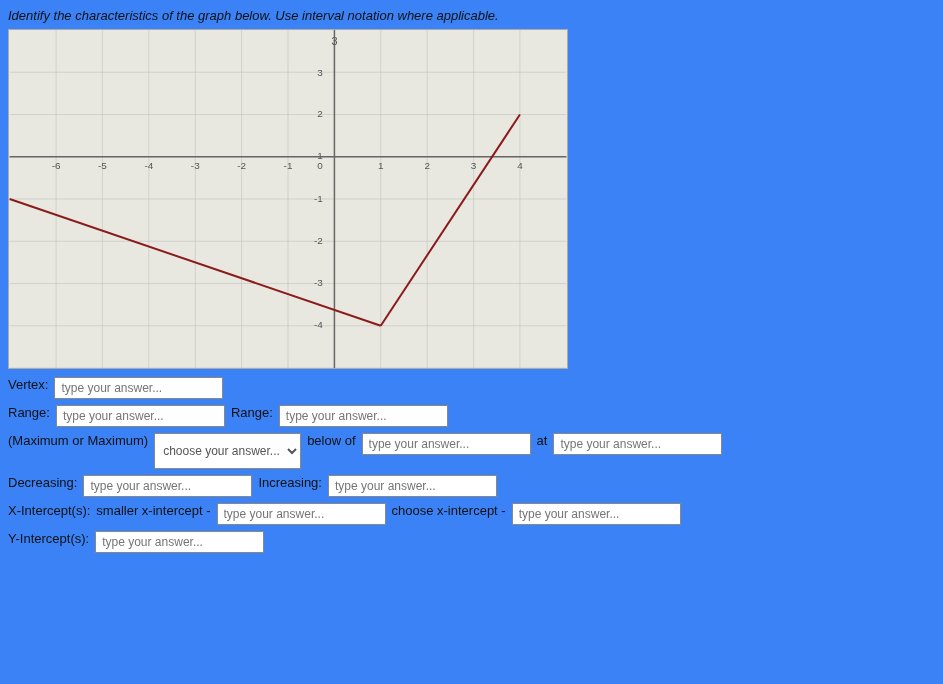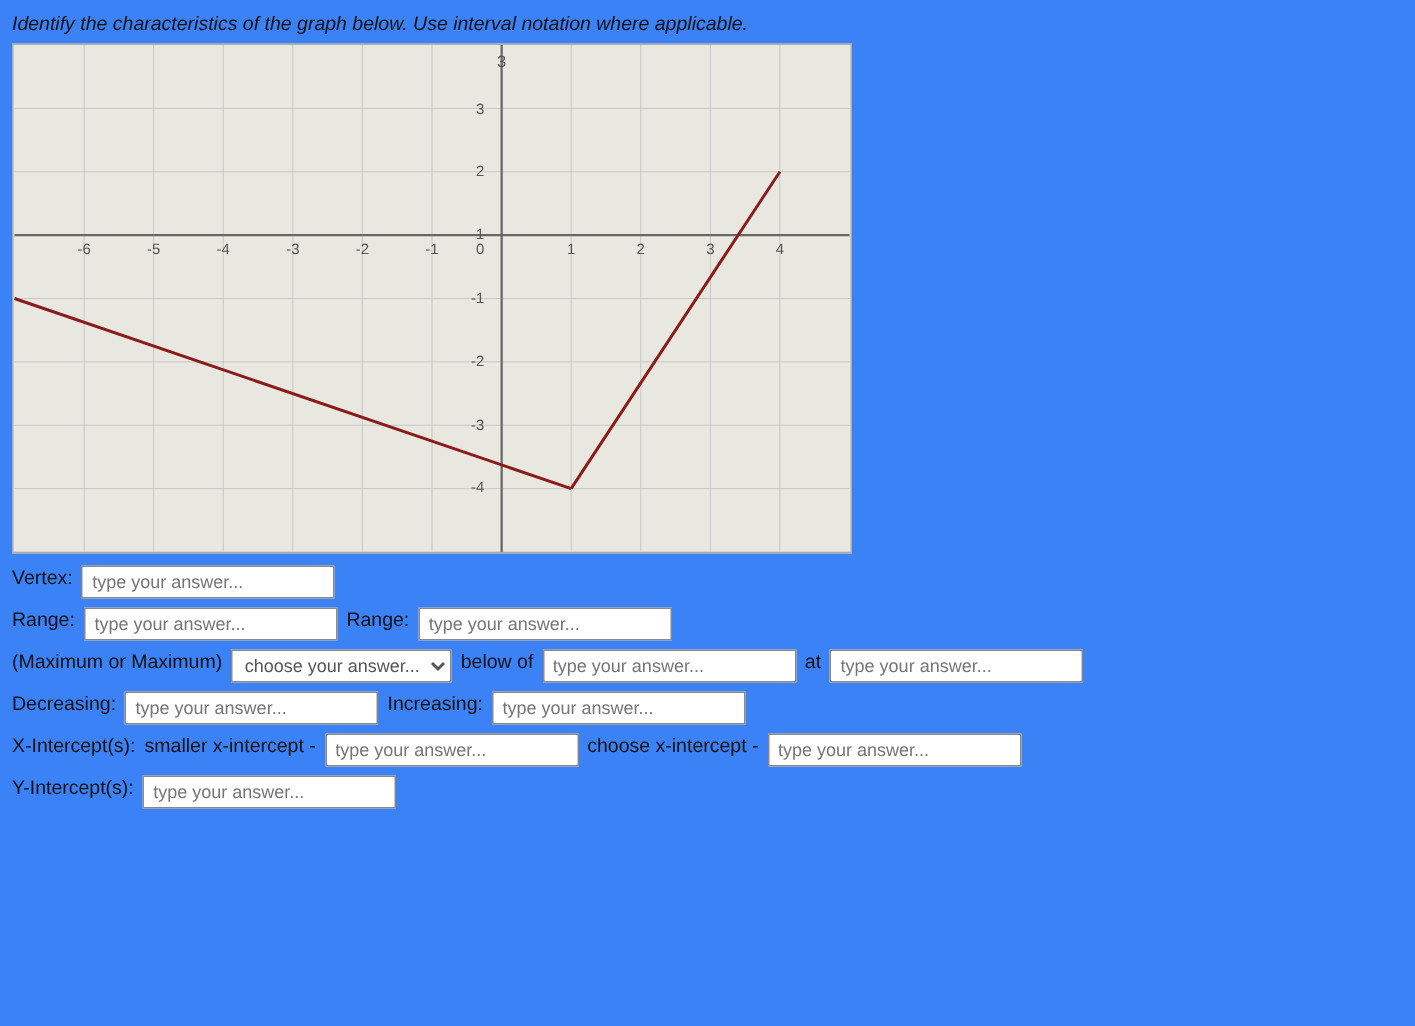--- a/index.html
+++ b/index.html
@@ -66,21 +66,21 @@
     }
     .answer-input.wide {
       min-width: 160px;
     }
     select.answer-select {
       border: 1px solid #888;
       background: #fff;
       padding: 2px 4px;
       font-size: 12px;
       color: #555;
-      height: 22px;
+      height: 36px;
       min-width: 140px;
     }
   </style>
 </head>
 <body>
 
 <div class="main-container">
   <div class="instruction">Identify the characteristics of the graph below. Use interval notation where applicable.</div>
 
   <div class="graph-area">

